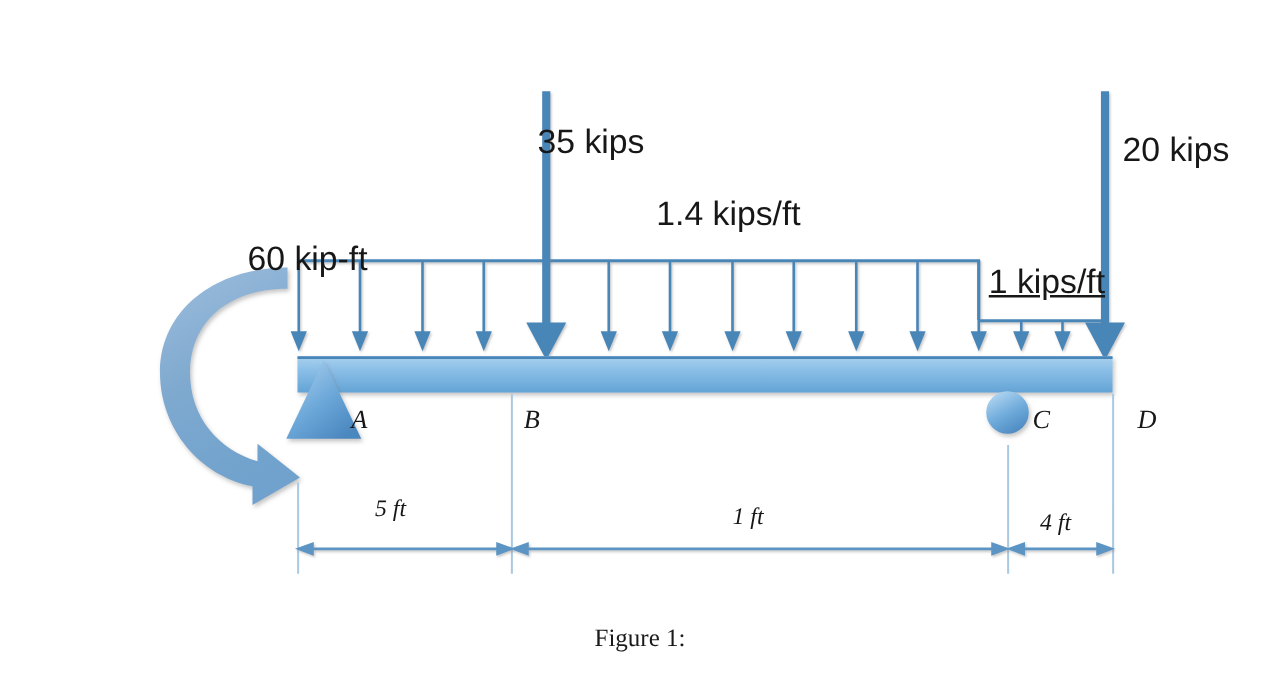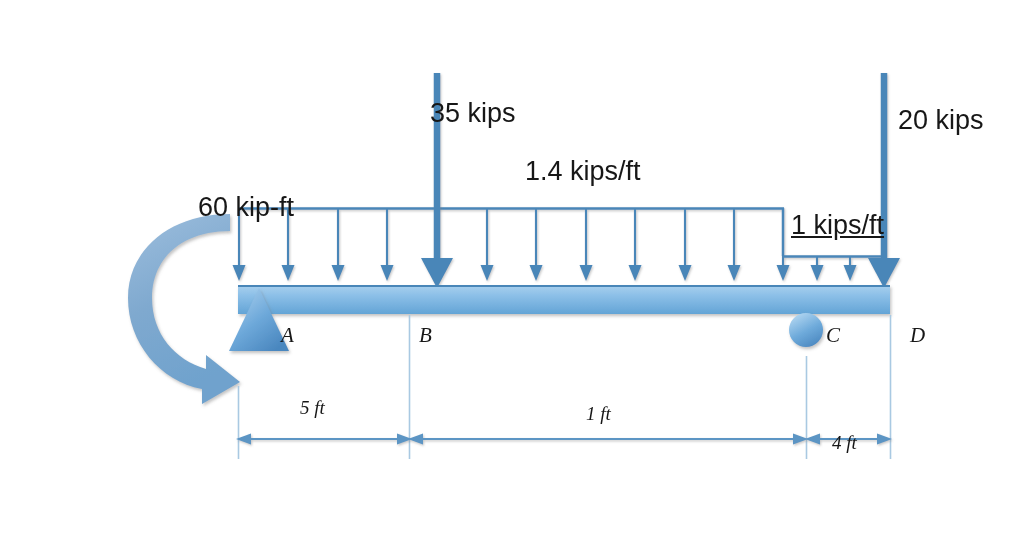--- a/index.html
+++ b/index.html
@@ -246,16 +246,17 @@
   <div class="lbl lbl-node" style="left:419px; top:325px;">B</div>
 
   <div class="lbl lbl-node" style="left:826px; top:325px;">C</div>
 
   <div class="lbl lbl-node" style="left:910px; top:325px;">D</div>
 
   <div class="lbl lbl-dim" style="left:300px; top:398px;text-align:center;">5 ft</div>
 
   <div class="lbl lbl-dim" style="left:586px; top:404px;">1 ft</div>
 
-  <div class="lbl lbl-dim" style="left:832px; top:433px;">4 ft</div>
-
+  <div class="lbl lbl-dim" style="left:832px; top:409px;">4 ft</div>
+
+  <div class="caption" style="top:500px;">Figure 1:</div>
 
 </div>
 
 </body></html>

